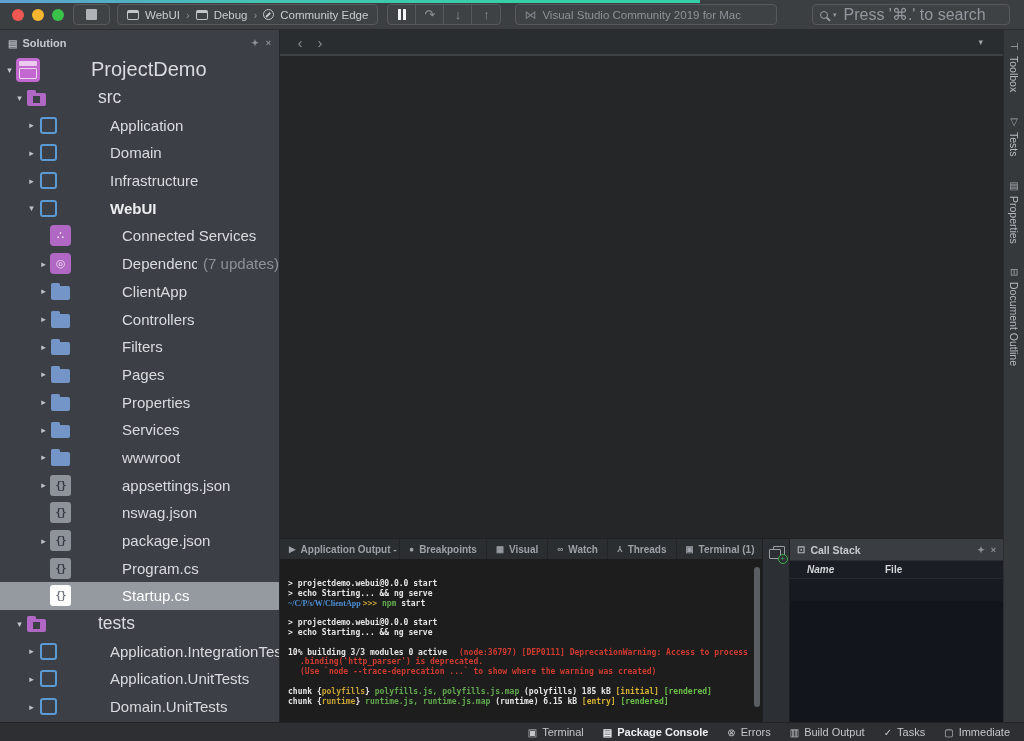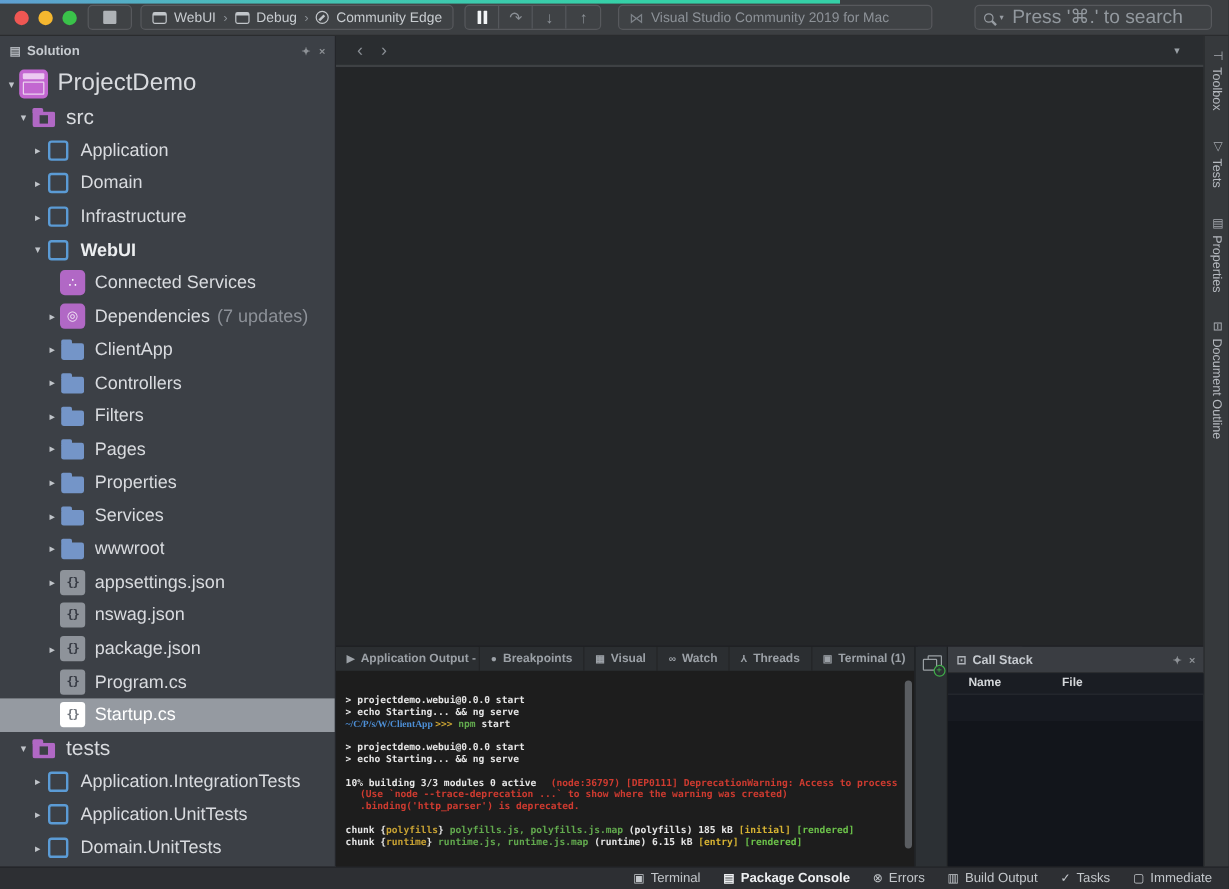--- a/index.html
+++ b/index.html
@@ -45,21 +45,21 @@
   
   .solution { width:280px; background:#3c4046; border-right:1px solid #24262a; display:flex; flex-direction:column; }
   .pad-head { height:26px; flex:none; display:flex; align-items:center; padding:0 8px; font-size:11px; font-weight:700; color:#c6cacf; }
   .pad-head .ph-ic { font-size:10px; margin-right:5px; color:#aeb2b8; }
   .pad-head .ph-sp { flex:1; }
   .pad-head .ph-btn { color:#8d9196; font-size:9px; margin-left:7px; }
   .tree { flex:1; overflow:hidden; }
   .tree-row { display:flex; align-items:center; height:27.7px; font-size:15px; color:#d9dbdf; white-space:nowrap; }
   .lvl0{padding-left:3px;} .lvl1{padding-left:13px;} .lvl2{padding-left:25px;} .lvl3{padding-left:37px;}
   .tw { width:13px; flex:none; font-size:9px; color:#c0c4c9; text-align:center; }
-  .tl { overflow:hidden; }
+  .tl { overflow:hidden;margin-left:43px; }
   .sfx { color:#8d9198; margin-left:6px; }
   .xl { font-size:20px; } .lg { font-size:17.5px; }
   .bold .tl { font-weight:700; color:#eceef0; }
   .selected { background:#959aa1; }
   .selected .tl { color:#ffffff; }
   .ic { width:21px; height:21px; flex:none; margin-right:8px; border-radius:3px;
         display:flex; align-items:center; justify-content:center; position:relative; }
   .xl .ic { width:24px; height:24px; }
   .ic-solution { background:#c367d1; border-radius:4px; }
   .ic-solution::before { content:""; position:absolute; left:3px; right:3px; top:3px; height:5px; background:#ecc9f1; border-radius:1px; }
@@ -111,21 +111,21 @@
                    color:#3fae49; font-size:8px; line-height:7px; text-align:center; background:#2c3034; z-index:2; }
 
   .callstack { width:213px; display:flex; flex-direction:column; }
   .cs-head { height:22px; flex:none; background:#3a3d42; border-bottom:1px solid #2b2d30;
              display:flex; align-items:center; padding:0 7px; font-size:10.5px; font-weight:700; color:#c6cacf; }
   .cs-head .ph-ic { font-size:10px; margin-right:5px; color:#aeb2b8; }
   .cs-head .ph-sp { flex:1; }
   .cs-head .ph-btn { color:#8d9196; font-size:9px; margin-left:6px; }
   .cs-cols { height:18px; flex:none; background:#1a1d23; border-bottom:1px solid #272a30; position:relative;
              font-size:10px; font-weight:700; color:#d4d7da; }
-  .cs-col-name { position:absolute; left:17px; top:3px; }
+  .cs-col-name { position:absolute; left:17px; top:3px;font-style:italic; }
   .cs-col-file { position:absolute; left:95px; top:3px; }
   .cs-body { flex:1; background:#12151b; }
   .cs-row-hl { height:22px; background:#171a21; }
 
   
   .rstrip { width:21px; background:#36393c; border-left:1px solid #2b2d30; display:flex; flex-direction:column;
             align-items:center; padding-top:12px; gap:24px; }
   .rtab { writing-mode:vertical-rl; font-size:10.5px; color:#b6bac0; display:flex; align-items:center; gap:5px; }
   .rtab .r-ic { font-size:10px; color:#a5a9af; }
 
@@ -357,22 +357,22 @@
         <div class="termbody">
           <div class="termtext">
               <div><span class="c-d">&gt; projectdemo.webui@0.0.0 start</span></div>
               <div><span class="c-d">&gt; echo Starting... &amp;&amp; ng serve</span></div>
               <div><span class="c-blue">~/C/P/s/W/ClientApp </span><span class="c-yel">&gt;&gt;&gt; </span><span class="c-grn">npm </span><span class="c-d">start</span></div>
               <div>&nbsp;</div>
               <div><span class="c-d">&gt; projectdemo.webui@0.0.0 start</span></div>
               <div><span class="c-d">&gt; echo Starting... &amp;&amp; ng serve</span></div>
               <div>&nbsp;</div>
               <div><span class="c-d">10% building 3/3 modules 0 active</span><span class="c-red">(node:36797) [DEP0111] DeprecationWarning: Access to process</span></div>
+              <div><span class="c-red">.binding('http_parser') is deprecated.</span></div>
               <div><span class="c-red">(Use `node --trace-deprecation ...` to show where the warning was created)</span></div>
-              <div><span class="c-red">.binding('http_parser') is deprecated.</span></div>
               <div>&nbsp;</div>
               <div><span class="c-d">chunk {</span><span class="c-yel">polyfills</span><span class="c-d">} </span><span class="c-grn">polyfills.js, polyfills.js.map</span><span class="c-d"> (polyfills) 185 kB </span><span class="c-yelb">[initial]</span><span class="c-d"> </span><span class="c-grnb">[rendered]</span></div>
               <div><span class="c-d">chunk {</span><span class="c-yel">runtime</span><span class="c-d">} </span><span class="c-grn">runtime.js, runtime.js.map</span><span class="c-d"> (runtime) 6.15 kB </span><span class="c-yelb">[entry]</span><span class="c-d"> </span><span class="c-grnb">[rendered]</span></div>
             </div>
           <div class="term-scroll"></div>
         </div>
       </div>
       <div class="gutter">
         <span class="newterm">
           <span class="plus">+</span>

